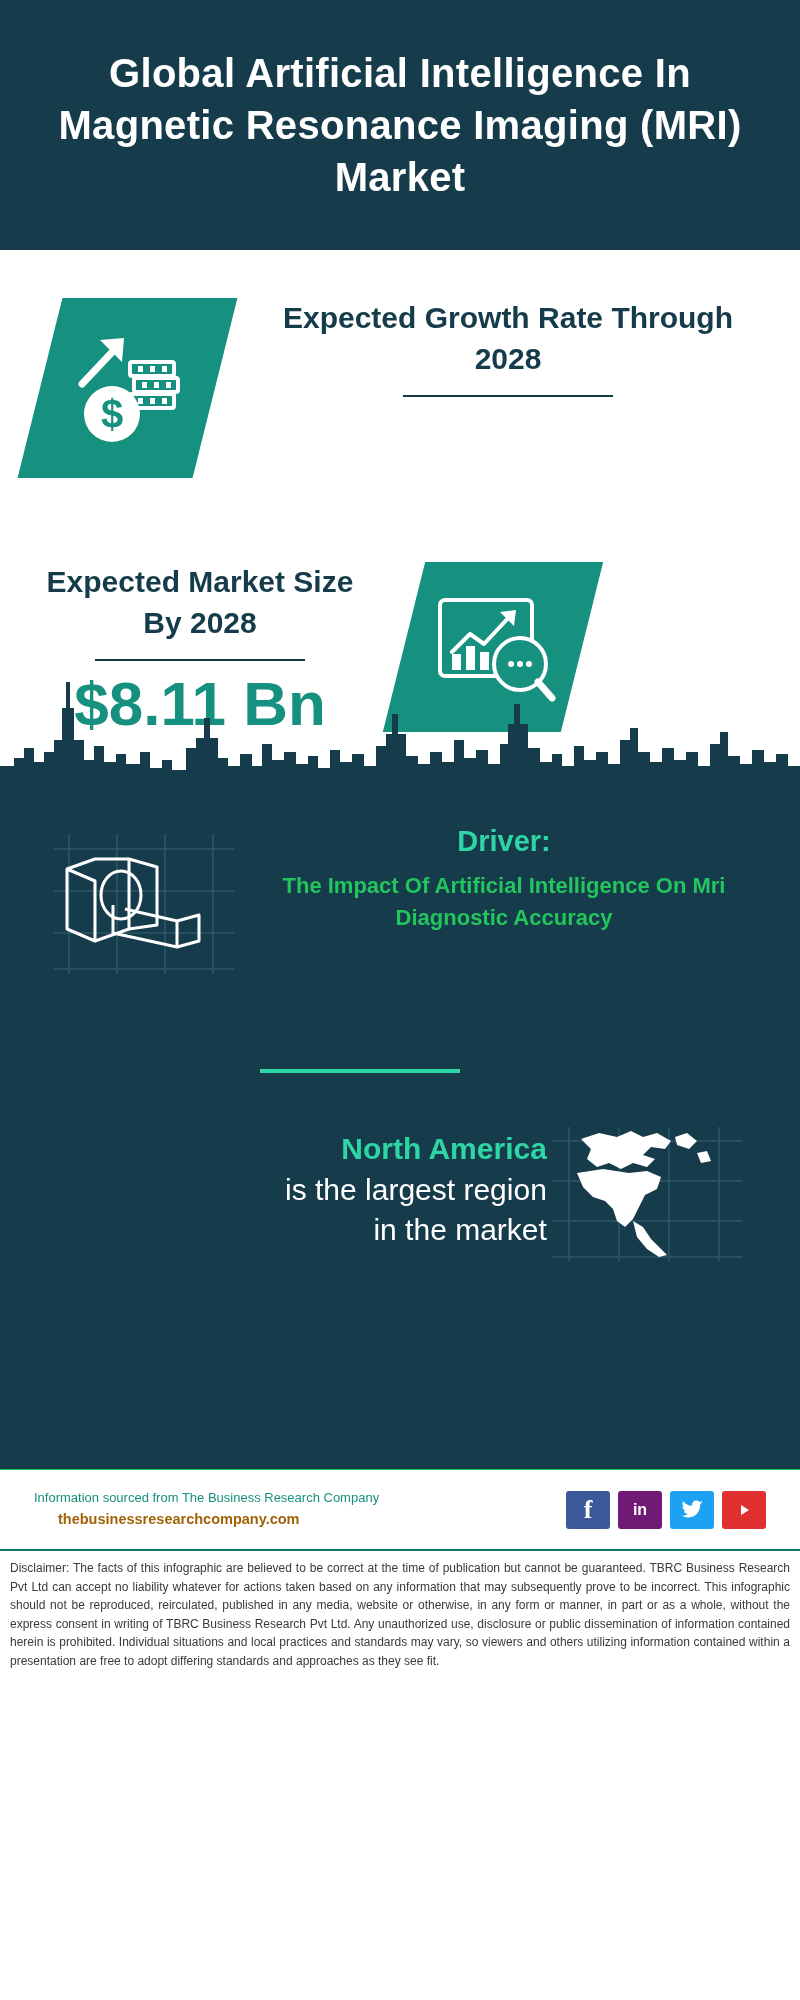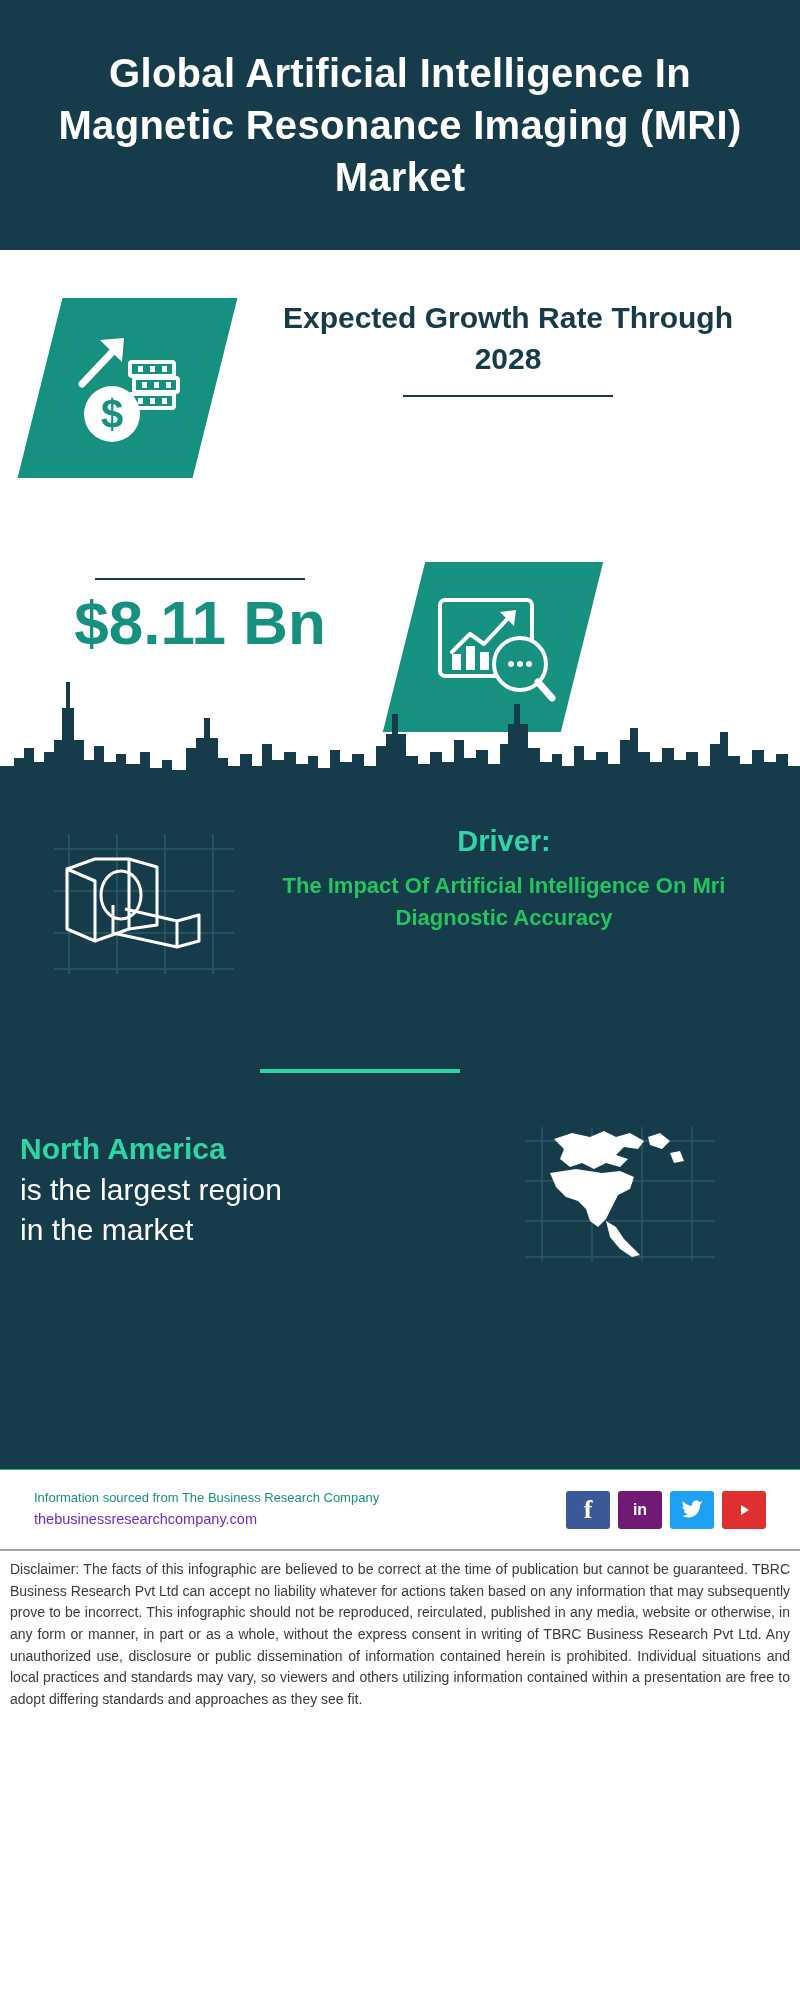--- a/index.html
+++ b/index.html
@@ -172,23 +172,24 @@
   .region-row {
     position: absolute;
     top: 330px;
     left: 0;
     width: 800px;
     display: flex;
     align-items: flex-start;
   }
   .region-text {
     width: 520px;
-    text-align: left;
+    text-align: right;
     padding-left: 20px;
     padding-top: 10px;
+    margin-left: 40px;
   }
   .region-name {
     color: #2fd6a5;
     font-size: 30px;
     font-weight: bold;
     line-height: 1.35;
   }
   .region-sub {
     color: #ffffff;
     font-size: 30px;
@@ -211,24 +212,25 @@
   }
   .footer-left {
     flex: 1;
   }
   .footer-line1 {
     color: #16907f;
     font-size: 13px;
     line-height: 1.6;
   }
   .footer-line2 {
-    color: #6d28d9;
+    color: #a16207;
     font-size: 14.5px;
-    font-weight: normal;
+    font-weight: bold;
     line-height: 1.6;
+    margin-left: 24px;
   }
   .social {
     display: flex;
     gap: 8px;
     align-items: center;
   }
   .social-btn {
     width: 44px;
     height: 38px;
     border-radius: 3px;
@@ -238,24 +240,24 @@
     color: #ffffff;
     font-weight: bold;
   }
   .sb-fb { background: #3b5998; font-size: 26px; font-family: "Liberation Serif", serif; }
   .sb-li { background: #701a75; font-size: 16px; }
   .sb-tw { background: #1da1f2; }
   .sb-yt { background: #e02f2f; }
 
   
   .disclaimer {
-    border-top: 2px solid #a3a3a3;
+    border-top: 2px solid #0f766e;
     padding: 8px 10px 10px 10px;
     color: #3a3a3a;
-    font-size: 14px;
+    font-size: 12px;
     line-height: 1.55;
     text-align: justify;
   }
 </style>
 </head>
 <body>
 
 <div class="page">
 
   <div class="header">
@@ -290,20 +292,21 @@
       <text x="42" y="110" font-size="40" font-family="Liberation Sans, sans-serif" font-weight="bold" fill="#16907f" text-anchor="middle">$</text>
     </svg>
     <div class="stat-one-text">
       <div class="stat-label">Expected Growth Rate Through 2028</div>
       <div class="divider-line"></div>
     </div>
   </div>
 
   <div class="stat-two">
     <div class="stat-two-text">
+      <div class="stat-label">Expected Market Size By 2028</div>
       <div class="divider-line"></div>
       <div class="stat-value">$8.11 Bn</div>
     </div>
     <div class="para-shape shape-right"></div>
     <svg class="icon-analysis" viewBox="0 0 130 130">
       <rect x="8" y="18" width="92" height="76" rx="5" fill="none" stroke="#ffffff" stroke-width="4"></rect>
       <path d="M20 70 L38 52 L52 62 L78 34" fill="none" stroke="#ffffff" stroke-width="4" stroke-linecap="round" stroke-linejoin="round"></path>
       <path d="M68 30 L84 28 L82 44 Z" fill="#ffffff"></path>
       <g fill="#ffffff">
         <rect x="20" y="72" width="9" height="16"></rect>

